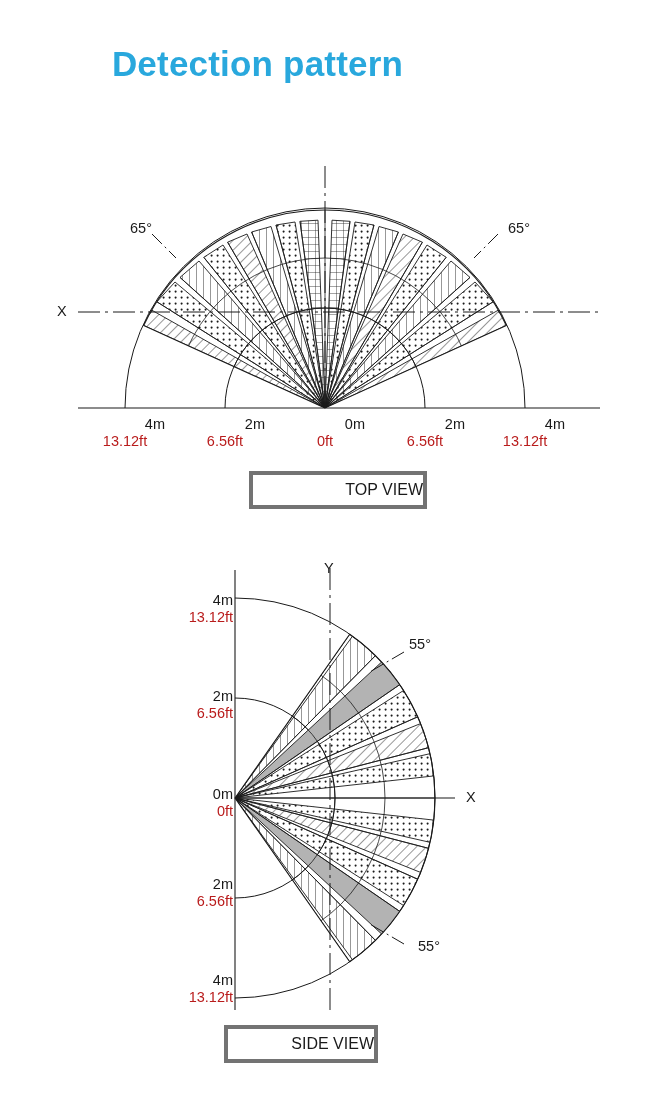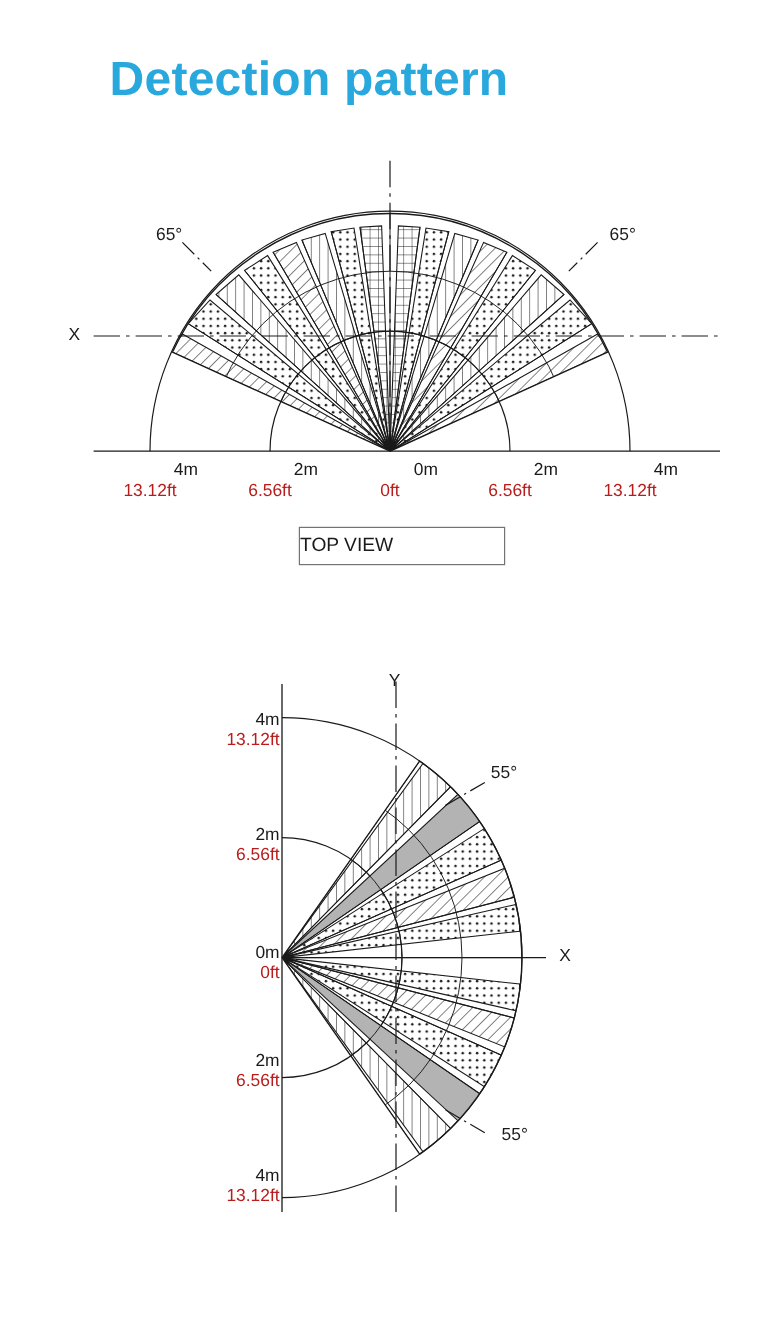--- a/index.html
+++ b/index.html
@@ -13,42 +13,42 @@
     position: relative;
     font-family: "Liberation Sans", sans-serif;
     overflow: hidden;
   }
   .page-title {
     position: absolute;
     top: 44px;
     left: 0;
     width: 515px;
     text-align: center;
-    font-size: 40px;
+    font-size: 35px;
     font-weight: bold;
     color: #29a8dd;
     letter-spacing: 0.2px;
   }
 
   
   .diagram {
     position: absolute;
     left: 0;
     width: 650px;
   }
-  #top-view-diagram { top: 114px; height: 370px; }
+  #top-view-diagram { top: 146px; height: 370px; }
   #side-view-diagram { top: 540px; height: 520px; }
 
   .view-label-box {
     position: absolute;
-    border: 1px solid #737373;
+    border: 4px solid #737373;
     background: #ffffff;
     font-size: 16px;
     color: #1a1a1a;
-    text-align: left;
+    text-align: right;
     line-height: 30px;
     height: 30px;
   }
   #top-view-label { left: 249px; top: 325px; width: 170px; }
   #side-view-label { left: 224px; top: 485px; width: 146px; }
 
   
   .tick {
     position: absolute;
     text-align: center;
@@ -291,13 +291,14 @@
   </div>
   <div class="tick right-al" style="left:133px; top:336px; width:100px;">
     <span class="m">2m</span>
     <span class="ft">6.56ft</span>
   </div>
   <div class="tick right-al" style="left:133px; top:432px; width:100px;">
     <span class="m">4m</span>
     <span class="ft">13.12ft</span>
   </div>
 
+  <div class="view-label-box" id="side-view-label">SIDE VIEW</div>
 </div>
 
 </body></html>

